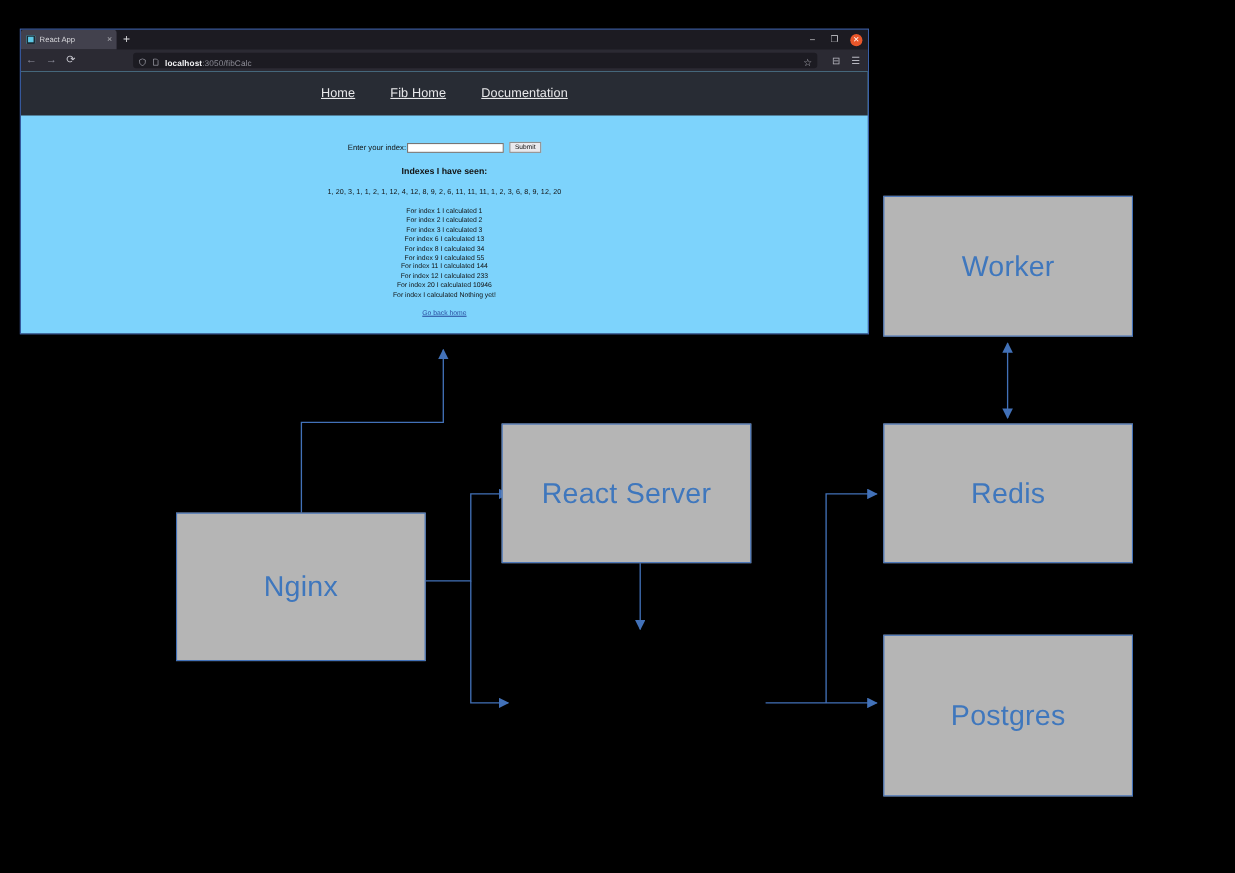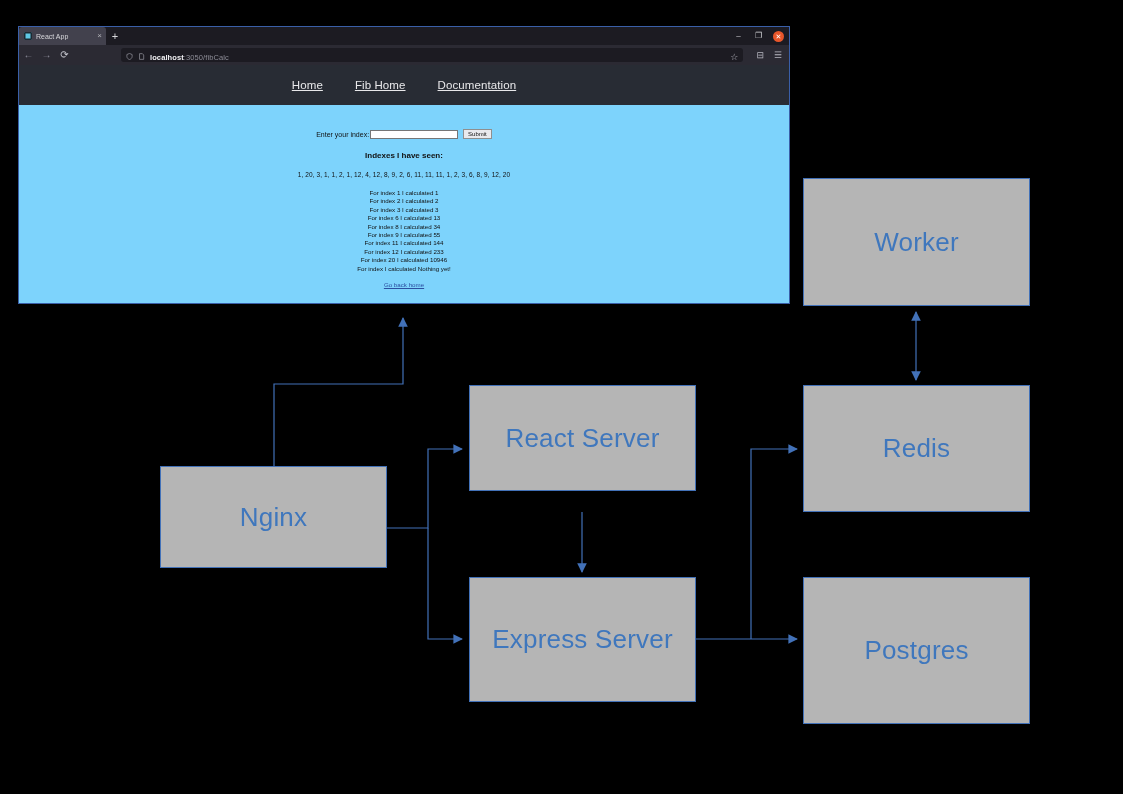--- a/index.html
+++ b/index.html
@@ -268,23 +268,23 @@
     align-items: center;
     justify-content: center;
     pointer-events: auto;
   }
   .node-label {
     color: #3f77bd;
     font-size: 26px;
     letter-spacing: 0.2px;
   }
   #node-worker   { left: 803px; top: 178px; width: 227px; height: 128px; }
-  #node-react    { left: 469px; top: 385px; width: 227px; height: 106px; }
+  #node-react    { left: 456px; top: 385px; width: 227px; height: 127px; }
   #node-redis    { left: 803px; top: 385px; width: 227px; height: 127px; }
-  #node-nginx    { left: 160px; top: 466px; width: 227px; height: 102px; }
+  #node-nginx    { left: 160px; top: 466px; width: 227px; height: 135px; }
   #node-express  { left: 469px; top: 577px; width: 227px; height: 125px; }
   #node-postgres { left: 803px; top: 577px; width: 227px; height: 147px; }
 
   #diagram-edges {
     position: absolute;
     left: 0; top: 0;
     width: 1123px; height: 794px;
   }
 </style>
 </head>
@@ -333,23 +333,20 @@
     <span class="node-label">Worker</span>
   </div>
   <div class="node-box" id="node-react">
     <span class="node-label">React Server</span>
   </div>
   <div class="node-box" id="node-redis">
     <span class="node-label">Redis</span>
   </div>
   <div class="node-box" id="node-nginx">
     <span class="node-label">Nginx</span>
-  </div>
-  <div class="node-box" id="node-express">
-    <span class="node-label">Express Server</span>
   </div>
   <div class="node-box" id="node-postgres">
     <span class="node-label">Postgres</span>
   </div>
 </div>
 
 <div id="browser-window">
 
   <div id="tab-strip">
     <div id="browser-tab">

